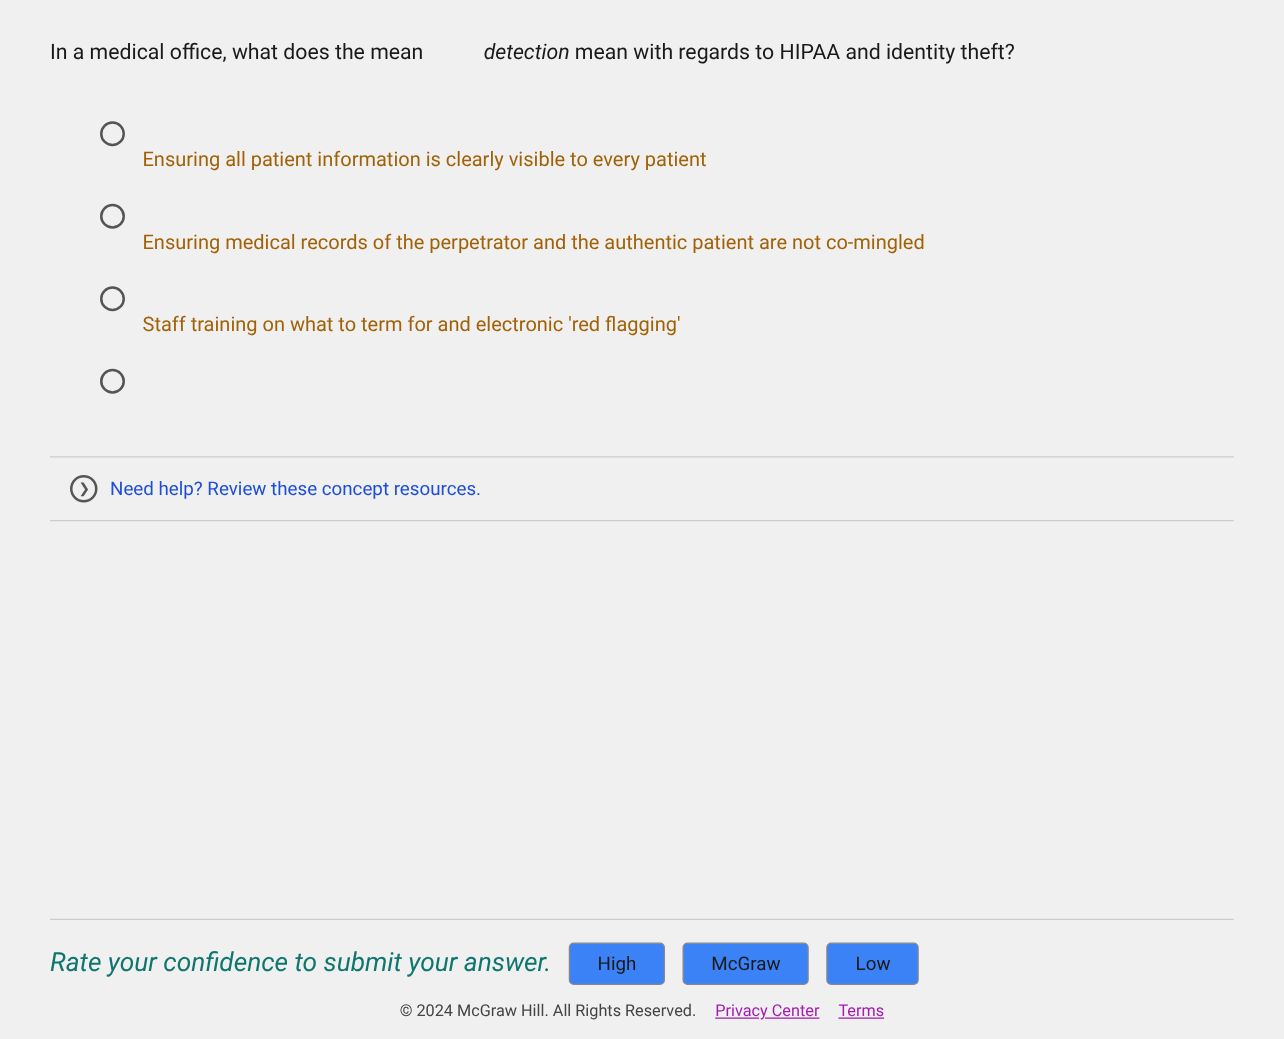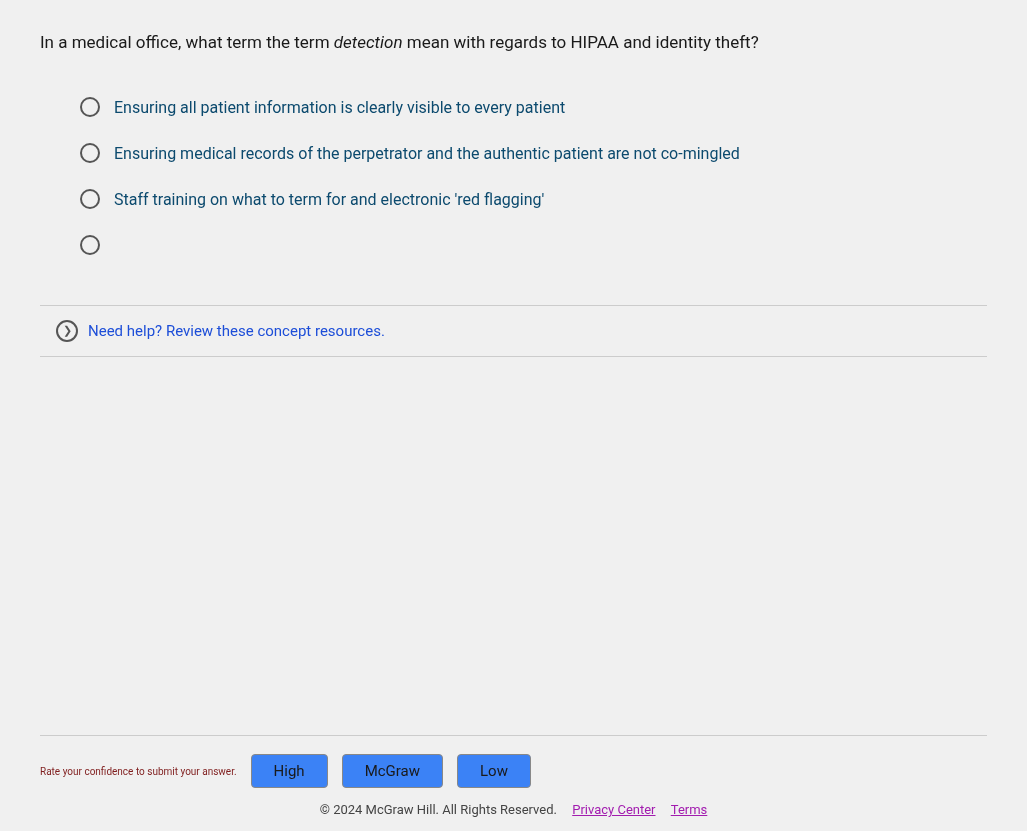--- a/index.html
+++ b/index.html
@@ -29,20 +29,21 @@
     .question-text {
       font-size: 17px;
       color: #1a1a1a;
       line-height: 1.5;
       margin-bottom: 40px;
       font-weight: 400;
     }
 
     .question-text em {
       font-style: italic;
+      margin-left: 44px;
     }
 
     .options-container {
       display: flex;
       flex-direction: column;
       gap: 22px;
       margin-left: 40px;
       margin-bottom: 50px;
     }
 
@@ -58,22 +59,23 @@
       height: 20px;
       border-radius: 50%;
       border: 2px solid #555;
       flex-shrink: 0;
       margin-top: 1px;
       background: transparent;
     }
 
     .option-label {
       font-size: 16px;
-      color: #0c4a6e;
+      color: #a16207;
       line-height: 1.5;
+      margin-top: 20px;
     }
 
     .help-section {
       border-top: 1px solid #ccc;
       border-bottom: 1px solid #ccc;
       padding: 14px 16px;
       margin-bottom: 0;
       background-color: #f0f0f0;
     }
 
@@ -120,23 +122,24 @@
     }
 
     .confidence-row {
       display: flex;
       align-items: center;
       gap: 14px;
       width: 100%;
     }
 
     .confidence-label {
-      font-size: 10px;
-      color: #7f1d1d;
+      font-size: 21px;
+      color: #0f766e;
       white-space: nowrap;
+      font-style: italic;
     }
 
     .confidence-btn {
       padding: 7px 22px;
       border: 1.5px solid #888;
       border-radius: 4px;
       background: #3b82f6;
       font-size: 15px;
       color: #1a1a1a;
       cursor: pointer;
@@ -169,21 +172,21 @@
       color: #444;
       margin: 0 2px;
     }
   </style>
 </head>
 <body>
 
 <div class="main-container">
 
   <div class="question-text">
-    <span>In a medical office, what term the term </span><em>detection</em><span> mean with regards to HIPAA and identity theft?</span>
+    <span>In a medical office, what does the mean </span><em>detection</em><span> mean with regards to HIPAA and identity theft?</span>
   </div>
 
   <div class="options-container">
 
     <div class="option-item">
       <div class="option-circle"></div>
       <span class="option-label">Ensuring all patient information is clearly visible to every patient</span>
     </div>
 
     <div class="option-item">

